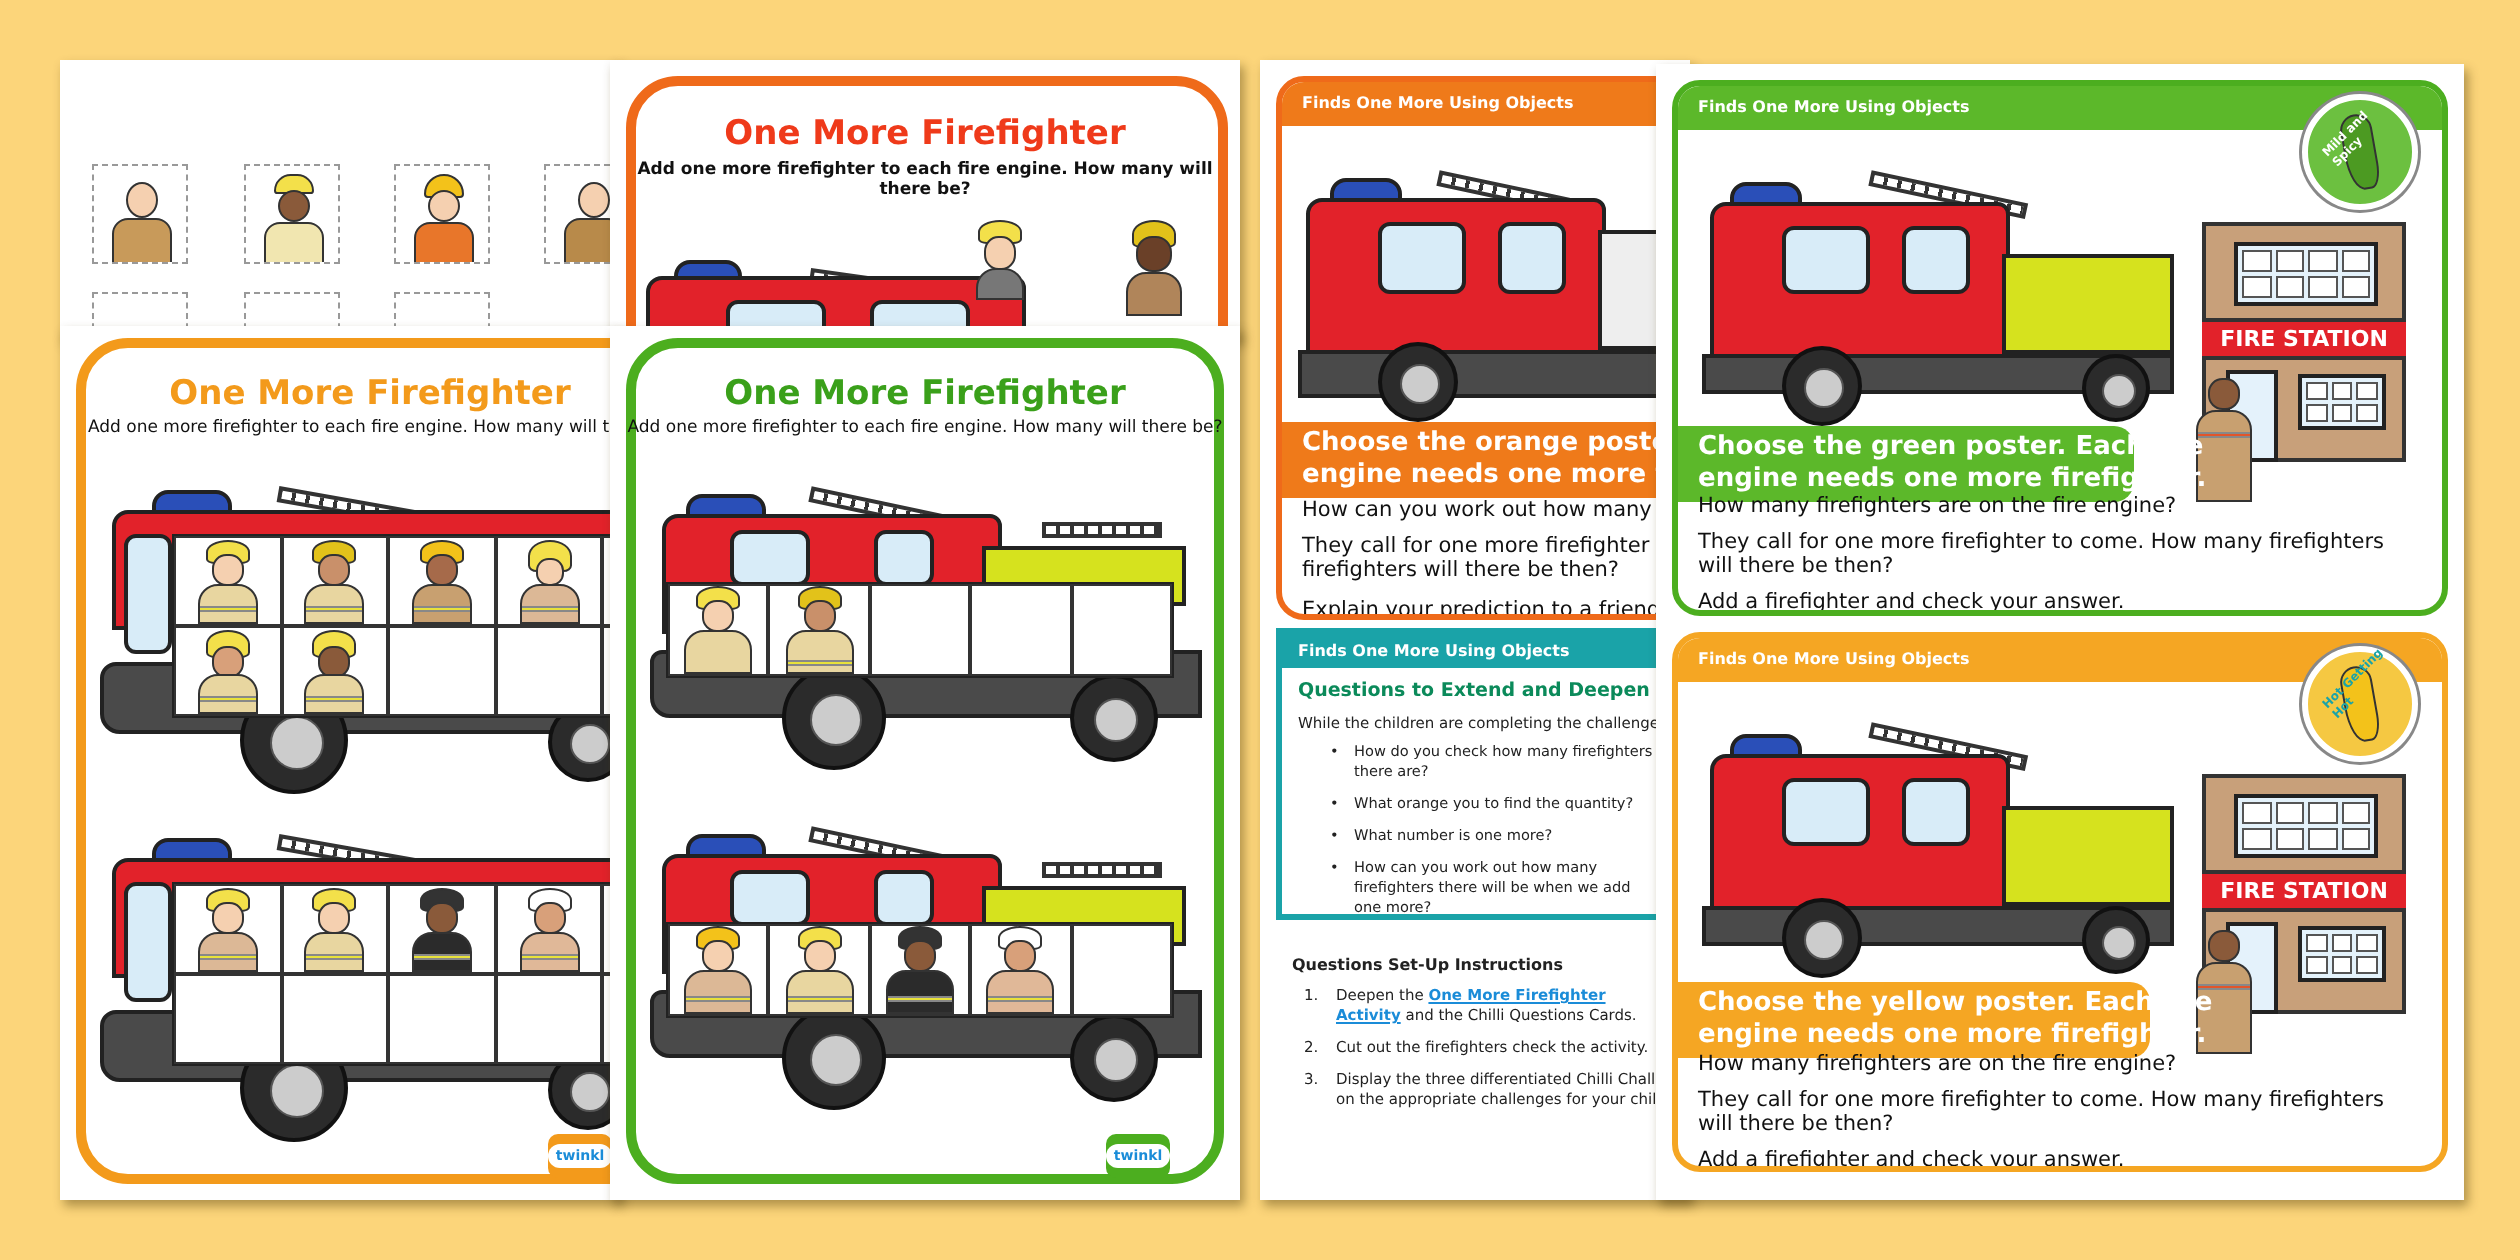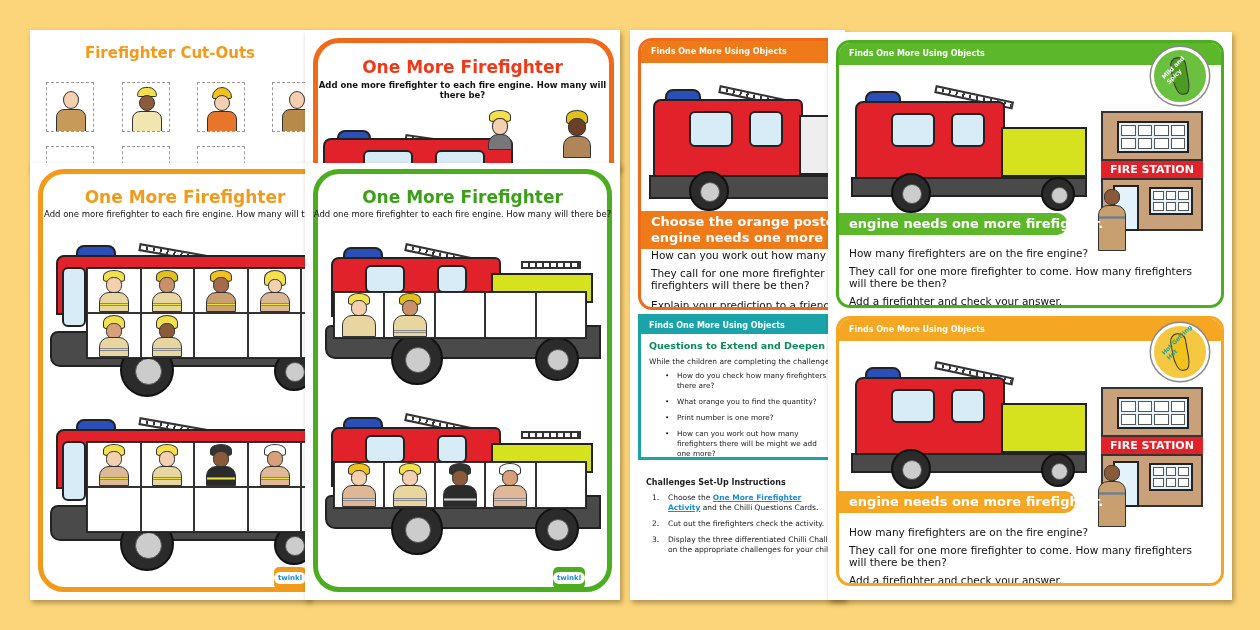--- a/index.html
+++ b/index.html
@@ -63,21 +63,20 @@
   .setup h4 { font-size:8px; font-weight:bold; margin-bottom:6px; }
   .setup ol { list-style:none; }
   .setup li { position:relative; padding-left:22px; margin-bottom:6px; line-height:10px; }
   .setup li .num { position:absolute; left:6px; }
   .setup a { color:#1a8cd8; font-weight:bold; text-decoration:underline; }
 </style>
 </head>
 <body>
 
 <div class="sheet" style="left:30px;top:30px;width:280px;height:140px;">
-  <div style="position:absolute;left:0;right:0;top:14px;text-align:center;color:#f39a1b;font-weight:bold;font-size:15px;">Firefighter Cut-Outs</div>
   <div class="cutout" style="left:16px;top:52px;">
     <div style="position:absolute;left:16px;top:8px;width:16px;height:18px;border-radius:50%;background:#f5d0b0;border:1.5px solid #333;"></div>
     <div style="position:absolute;left:9px;top:26px;width:30px;height:26px;border-radius:8px 8px 0 0;background:#c89a5a;border:1.5px solid #333;"></div>
   </div>
   <div class="cutout" style="left:92px;top:52px;">
     <div style="position:absolute;left:14px;top:4px;width:20px;height:10px;border-radius:10px 10px 2px 2px;background:#f3e04a;border:1.5px solid #333;"></div>
     <div style="position:absolute;left:16px;top:12px;width:16px;height:16px;border-radius:50%;background:#8a5a3a;border:1.5px solid #333;"></div>
     <div style="position:absolute;left:9px;top:28px;width:30px;height:24px;border-radius:8px 8px 0 0;background:#f1e6b0;border:1.5px solid #333;"></div>
   </div>
   <div class="cutout" style="left:167px;top:52px;">
@@ -375,31 +374,31 @@
     <div class="card-text" style="left:10px;top:258px;white-space:nowrap;">Explain your prediction to a friend and check your answer.</div>
   </div>
 
   <div class="notes-box" style="left:8px;top:284px;width:230px;height:146px;">
     <div class="notes-header">Finds One More Using Objects</div>
     <div class="notes-title">Questions to Extend and Deepen Understanding</div>
     <div class="notes-intro">While the children are completing the challenge, you might ask:</div>
     <ul class="notes-list">
       <li style="width:150px;">How do you check how many firefighters there are?</li>
       <li>What orange you to find the quantity?</li>
-      <li>Print number is one more?</li>
-      <li style="width:150px;">How can you work out how many firefighters there will be might we add one more?</li>
+      <li>What number is one more?</li>
+      <li style="width:150px;">How can you work out how many firefighters there will be when we add one more?</li>
     </ul>
   </div>
 
   <div class="setup" style="left:16px;top:448px;width:230px;">
-    <h4>Challenges Set-Up Instructions</h4>
+    <h4>Questions Set-Up Instructions</h4>
     <ol>
       <li style="width:180px;">
         <span class="num">1.</span>
-        <span>Choose the </span><a>One More Firefighter Activity</a><span> and the Chilli Questions Cards.</span>
+        <span>Deepen the </span><a>One More Firefighter Activity</a><span> and the Chilli Questions Cards.</span>
       </li>
       <li>
         <span class="num">2.</span>
         <span>Cut out the firefighters check the activity.</span>
       </li>
       <li style="width:210px;">
         <span class="num">3.</span>
         <span>Display the three differentiated Chilli Challenges on the appropriate challenges for your children.</span>
       </li>
     </ol>
@@ -447,20 +446,21 @@
           <i></i>
         </div>
     </div>
     <div class="ff" style="left:258px;top:146px;width:30px;height:62px;transform:none;position:absolute;">
       <div class="face" style="top:0;width:16px;height:16px;background:#8a5a3a;"></div>
       <div class="coat" style="width:28px;height:46px;background:#c8a070;">
           <div class="stripe" style="top:10px;background:#e2552a;"></div>
         </div>
     </div>
     <div class="card-callout" style="left:0;top:170px;width:228px;background:#5cb82a;">
+      <div style="white-space:nowrap;">Choose the green poster. Each fire</div>
       <div style="white-space:nowrap;">engine needs one more firefighter.</div>
     </div>
     <div class="card-text" style="left:10px;top:204px;white-space:nowrap;">How many firefighters are on the fire engine?</div>
     <div class="card-text" style="left:10px;top:222px;width:345px;">They call for one more firefighter to come. How many firefighters will there be then?</div>
     <div class="card-text" style="left:10px;top:252px;white-space:nowrap;">Add a firefighter and check your answer.</div>
   </div>
 
   <div class="card" style="left:8px;top:284px;width:388px;height:270px;border-width:3px;border-color:#f5a623;">
     <div class="card-header" style="background:#f5a623;">Finds One More Using Objects</div>
     <div class="chilli-badge" style="left:312px;top:4px;background:#f5c842;">
@@ -500,19 +500,20 @@
           <i></i>
         </div>
     </div>
     <div class="ff" style="left:258px;top:146px;width:30px;height:62px;transform:none;position:absolute;">
       <div class="face" style="top:0;width:16px;height:16px;background:#8a5a3a;"></div>
       <div class="coat" style="width:28px;height:46px;background:#c8a070;">
           <div class="stripe" style="top:10px;background:#e2552a;"></div>
         </div>
     </div>
     <div class="card-callout" style="left:0;top:172px;width:236px;background:#f5a623;">
+      <div style="white-space:nowrap;">Choose the yellow poster. Each fire</div>
       <div style="white-space:nowrap;">engine needs one more firefighter.</div>
     </div>
     <div class="card-text" style="left:10px;top:207px;white-space:nowrap;">How many firefighters are on the fire engine?</div>
     <div class="card-text" style="left:10px;top:225px;width:345px;">They call for one more firefighter to come. How many firefighters will there be then?</div>
     <div class="card-text" style="left:10px;top:255px;white-space:nowrap;">Add a firefighter and check your answer.</div>
   </div>
 </div>
 
 </body></html>

